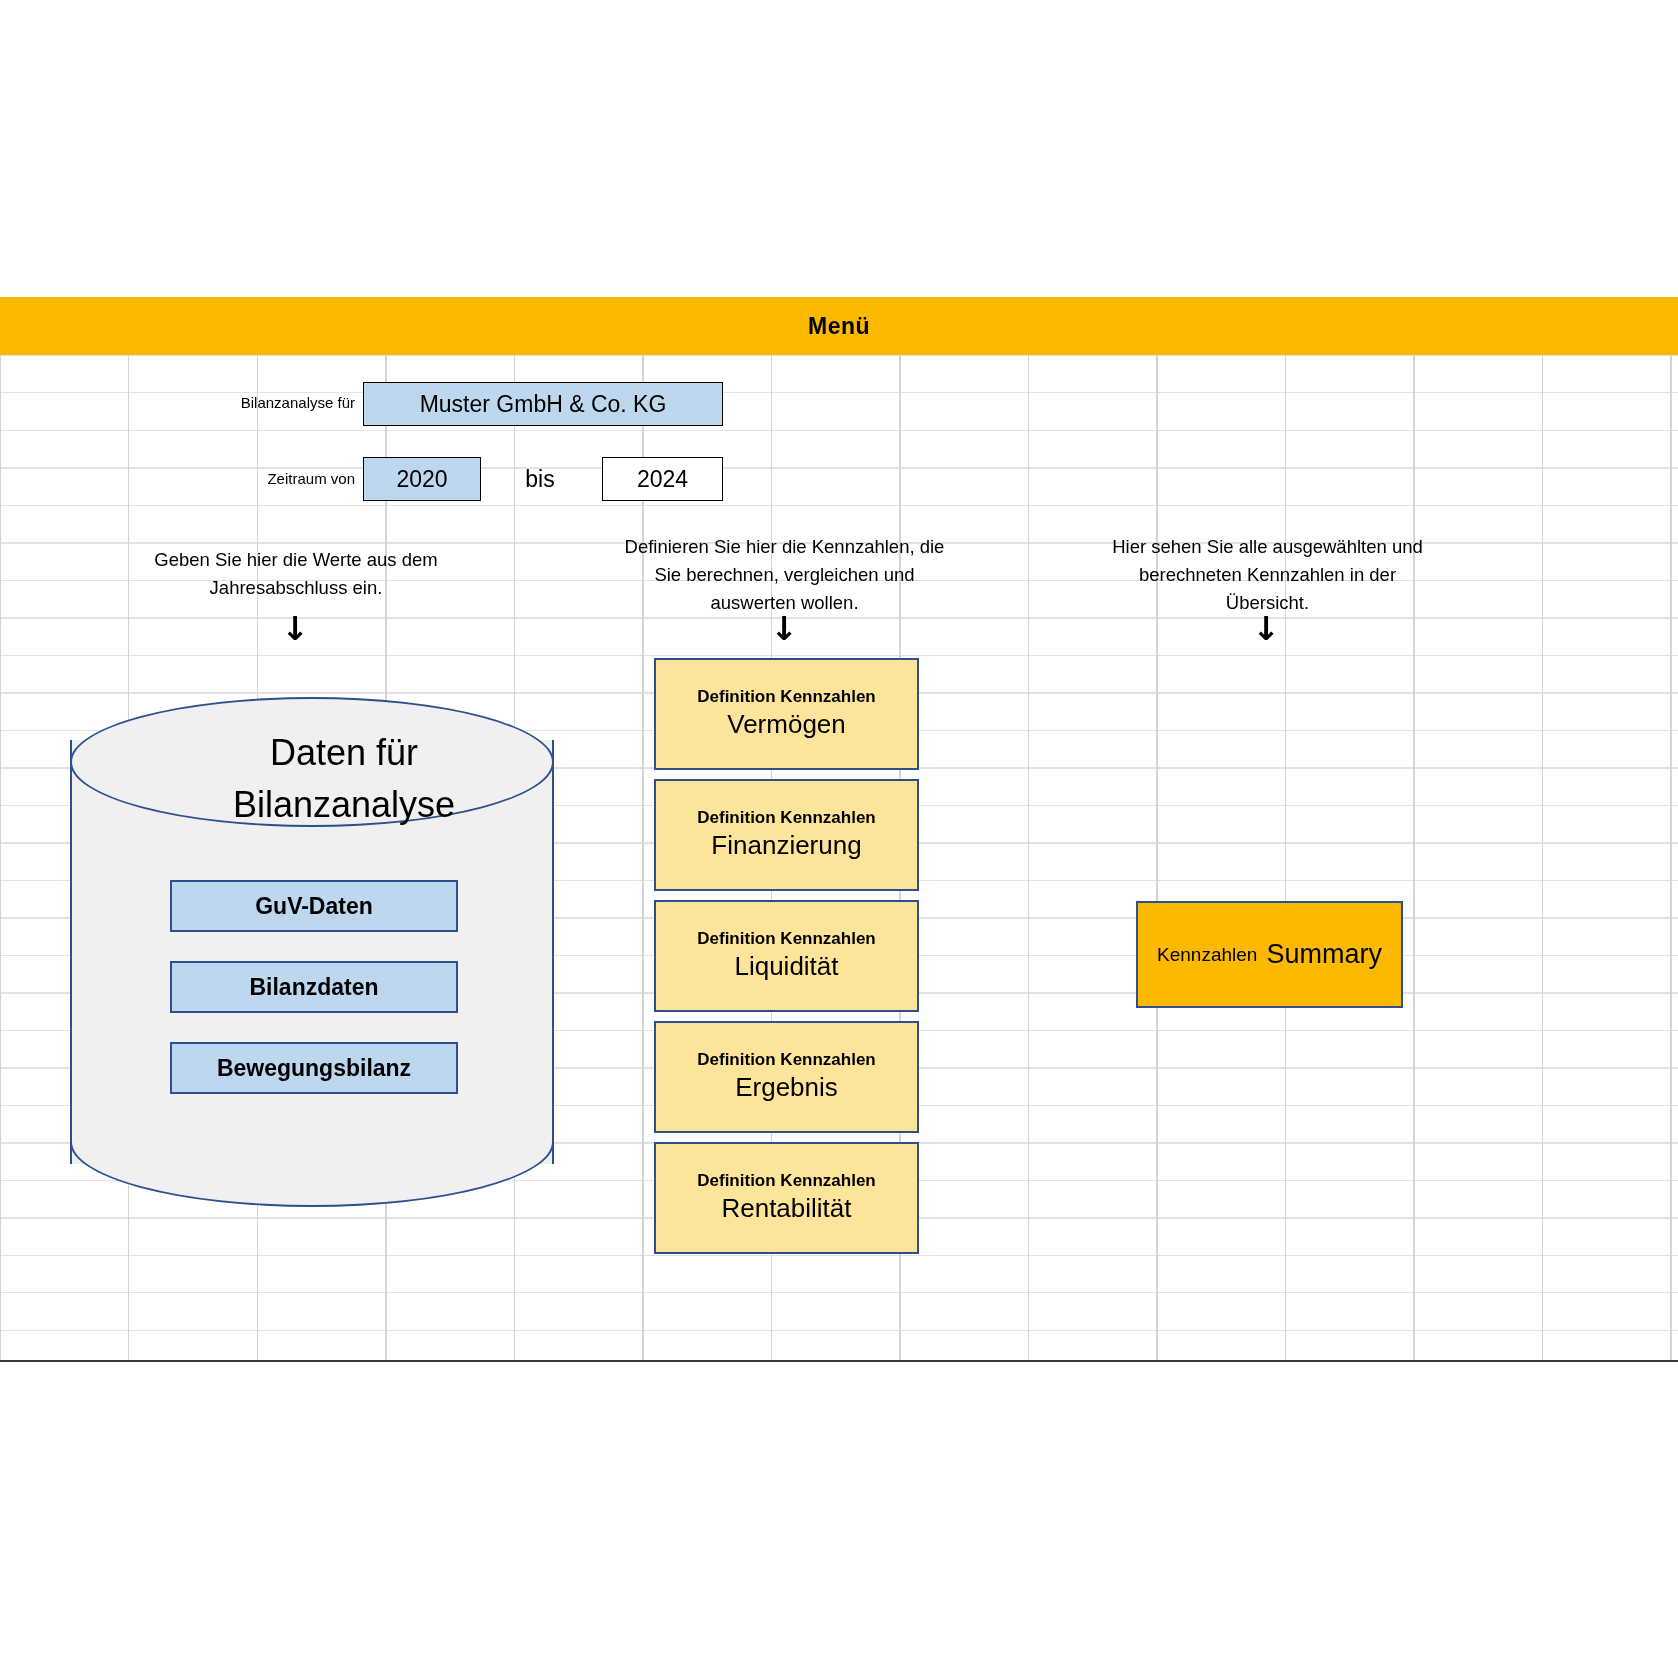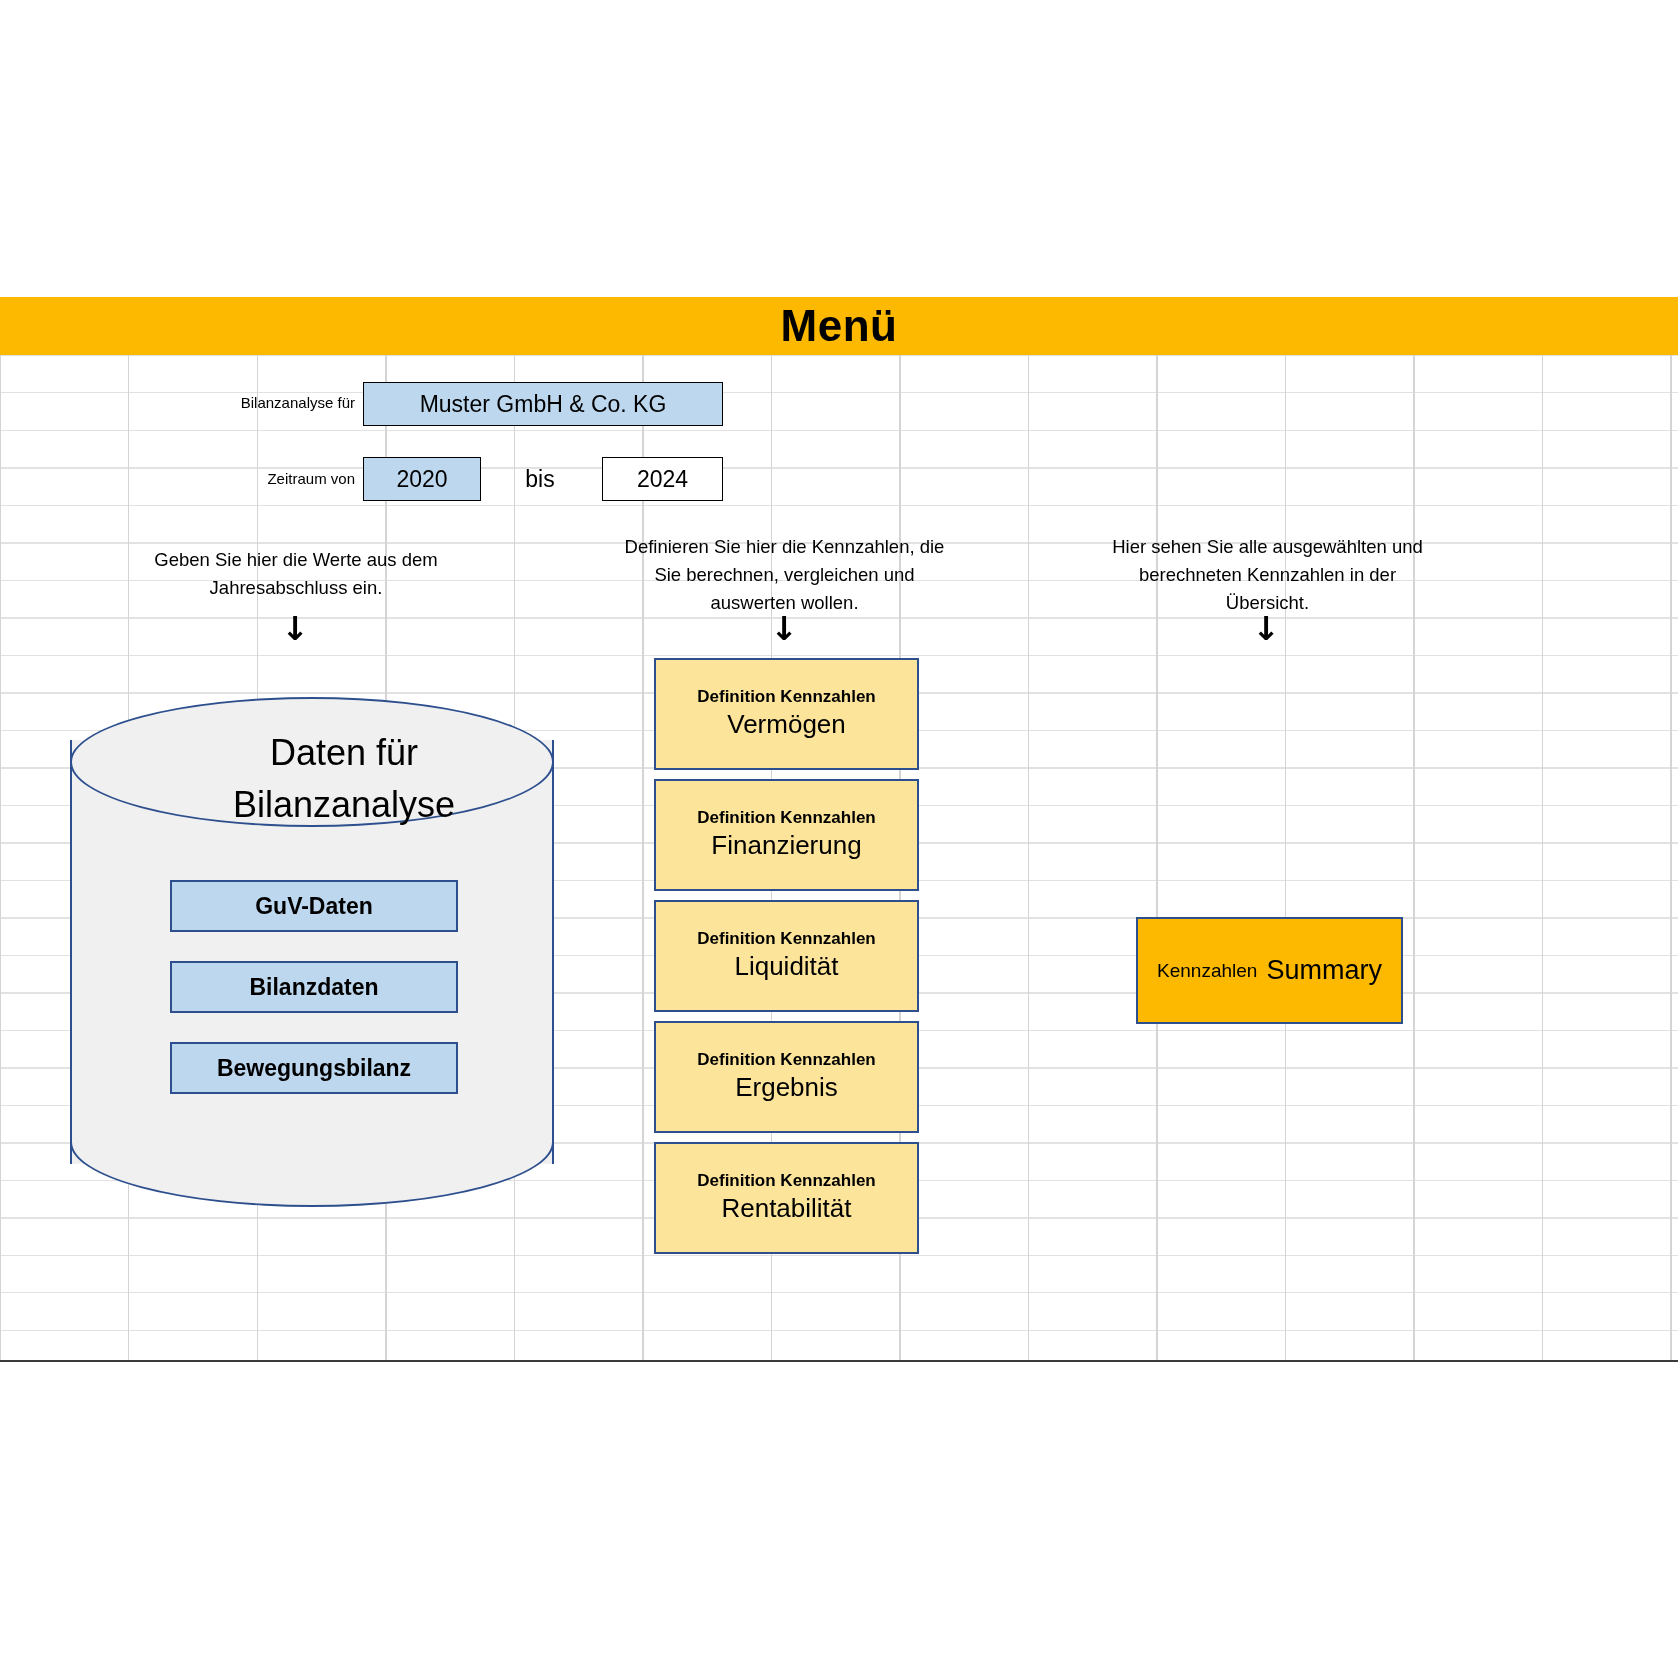--- a/index.html
+++ b/index.html
@@ -45,21 +45,21 @@
     left: 0;
     top: 297px;
     width: 1678px;
     height: 58px;
     background: #fdb900;
     display: flex;
     align-items: center;
     justify-content: center;
   }
   .titlebar .title-text {
-    font-size: 44px;
+    font-size: 23px;
     font-weight: bold;
     letter-spacing: 0.5px;
     color: #000;
   }
 
   
   .abs { position: absolute; box-sizing: border-box; }
 
   .label-right {
     text-align: right;
@@ -219,21 +219,20 @@
     width: 267px;
     height: 107px;
     background: #fdb900;
     border: 2.5px solid #2d4f8e;
     box-sizing: border-box;
     display: flex;
     align-items: center;
     justify-content: center;
     gap: 9px;
     color: #000;
-    margin-top: 16px;
   }
   .summary-card .s-small { font-size: 19px; }
   .summary-card .s-big { font-size: 27px; }
 </style>
 </head>
 <body>
 
 <div id="canvas">
 
   <div class="sheet"></div>

